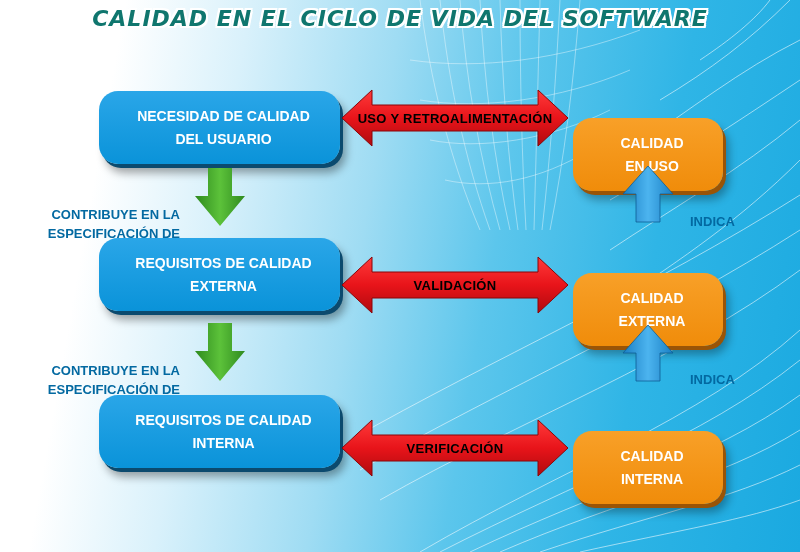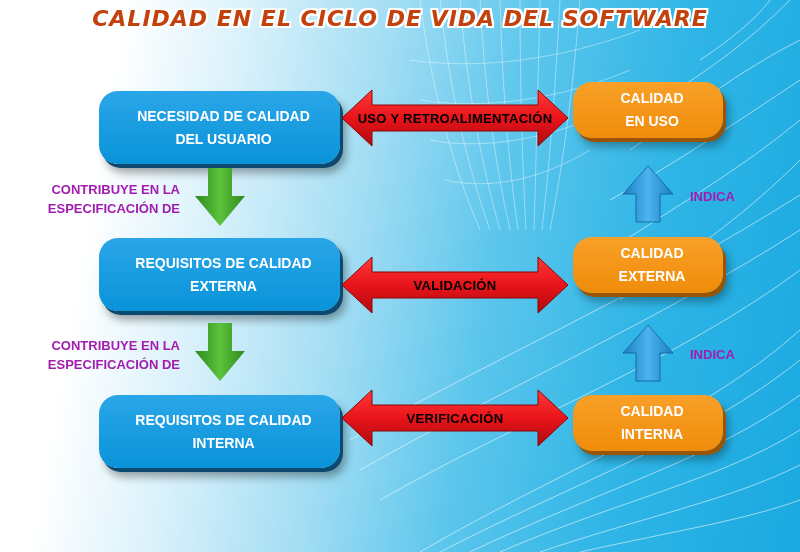--- a/index.html
+++ b/index.html
@@ -4,39 +4,39 @@
 <style>
   html, body { margin: 0; padding: 0; }
   body { width: 800px; height: 552px; overflow: hidden; position: relative;
          font-family: "DejaVu Sans", sans-serif; }
   .bg { position: absolute; inset: 0;
         background:
           linear-gradient(100deg, #ffffff 0%, #ffffff 14%, #d9f1fb 28%, #9fdcf3 45%, #5cc6ec 60%, #2fb5e6 78%, #1aa9e0 100%); }
   .bg-lines { position: absolute; inset: 0; }
   .title { position: absolute; left: 0; width: 800px; top: 6px; text-align: center;
            font-family: "DejaVu Sans", sans-serif; font-weight: bold; font-style: italic;
-           font-size: 22px; letter-spacing: 1px; color: #c2410c;
+           font-size: 22px; letter-spacing: 1px; color: #0f766e;
            text-shadow: -2px 0 #fff, 2px 0 #fff, 0 -2px #fff, 0 2px #fff,
                         -2px -2px #fff, 2px 2px #fff, -2px 2px #fff, 2px -2px #fff; }
   .box { position: absolute; display: flex; align-items: center; justify-content: center;
          text-align: center; color: #fff; font-family: "Liberation Sans", sans-serif;
          font-weight: bold; font-size: 14px; line-height: 23px; border-radius: 19px;
          box-shadow: 3px 4px 0 #0b4a6e, 6px 9px 9px rgba(0,0,0,0.35); white-space: pre-line; padding-left: 8px; }
   .blue { background: linear-gradient(#2aa6e8, #0a93d9); left: 99px; width: 233px; height: 73px; }
-  .orange { background: linear-gradient(#f8a028, #f08c0a); left: 573px; width: 142px; height: 56px;
-            box-shadow: 3px 4px 0 #9a5406, 6px 9px 9px rgba(0,0,0,0.3); }
+  .orange { background: linear-gradient(#f8a028, #f08c0a); left: 573px; width: 142px; height: 73px;
+            box-shadow: 3px 4px 0 #9a5406, 6px 9px 9px rgba(0,0,0,0.3); margin-top: 36px; }
   .red-arrow { position: absolute; left: 340px; width: 230px; height: 62px; }
   .red-arrow svg { position: absolute; inset: 0; }
   .red-arrow span { position: absolute; inset: 0; display: flex; align-items: center; justify-content: center;
                     color: #000000; font-family: "Liberation Sans", sans-serif; font-weight: bold; font-size: 13px;
                     letter-spacing: 0.3px; }
   .down-arrow { position: absolute; left: 194px; width: 52px; height: 60px; }
   .up-arrow { position: absolute; left: 622px; width: 52px; height: 60px; }
   .label { position: absolute; font-family: "Liberation Sans", sans-serif; font-weight: bold;
-           font-size: 13px; line-height: 19px; color: #a21caf; text-align: right; white-space: pre-line; }
+           font-size: 13px; line-height: 19px; color: #0369a1; text-align: right; white-space: pre-line; margin-top: 25px; }
 </style>
 </head>
 <body>
 
 <div class="bg"></div>
 <svg class="bg-lines" width="800" height="552" viewBox="0 0 800 552">
   <g fill="none" stroke="#ffffff" stroke-opacity="0.55" stroke-width="1">
     <path d="M420 552 C 560 470, 700 420, 800 330"></path>
     <path d="M440 552 C 580 480, 700 440, 800 360"></path>
     <path d="M470 552 C 600 490, 710 460, 800 395"></path>
@@ -98,21 +98,21 @@
     <path d="M2 31 L32 3 L32 18 L198 18 L198 3 L228 31 L198 59 L198 44 L32 44 L32 59 Z" fill="url(#rg)" stroke="#8a0508" stroke-width="1"></path>
   </svg>
   <span>USO Y RETROALIMENTACIÓN</span>
 </div>
 <div class="red-arrow" style="top:254px;">
   <svg width="230" height="62" viewBox="0 0 230 62">
     <path d="M2 31 L32 3 L32 18 L198 18 L198 3 L228 31 L198 59 L198 44 L32 44 L32 59 Z" fill="url(#rg)" stroke="#8a0508" stroke-width="1"></path>
   </svg>
   <span>VALIDACIÓN</span>
 </div>
-<div class="red-arrow" style="top:387px;">
+<div class="red-arrow" style="top:417px;">
   <svg width="230" height="62" viewBox="0 0 230 62">
     <path d="M2 31 L32 3 L32 18 L198 18 L198 3 L228 31 L198 59 L198 44 L32 44 L32 59 Z" fill="url(#rg)" stroke="#8a0508" stroke-width="1"></path>
   </svg>
   <span>VERIFICACIÓN</span>
 </div>
 
 <svg class="down-arrow" style="top:168px;" viewBox="0 0 52 60">
   <defs>
     <linearGradient id="gg" x1="0" y1="0" x2="1" y2="0">
       <stop offset="0" stop-color="#2e8a1e"></stop>

